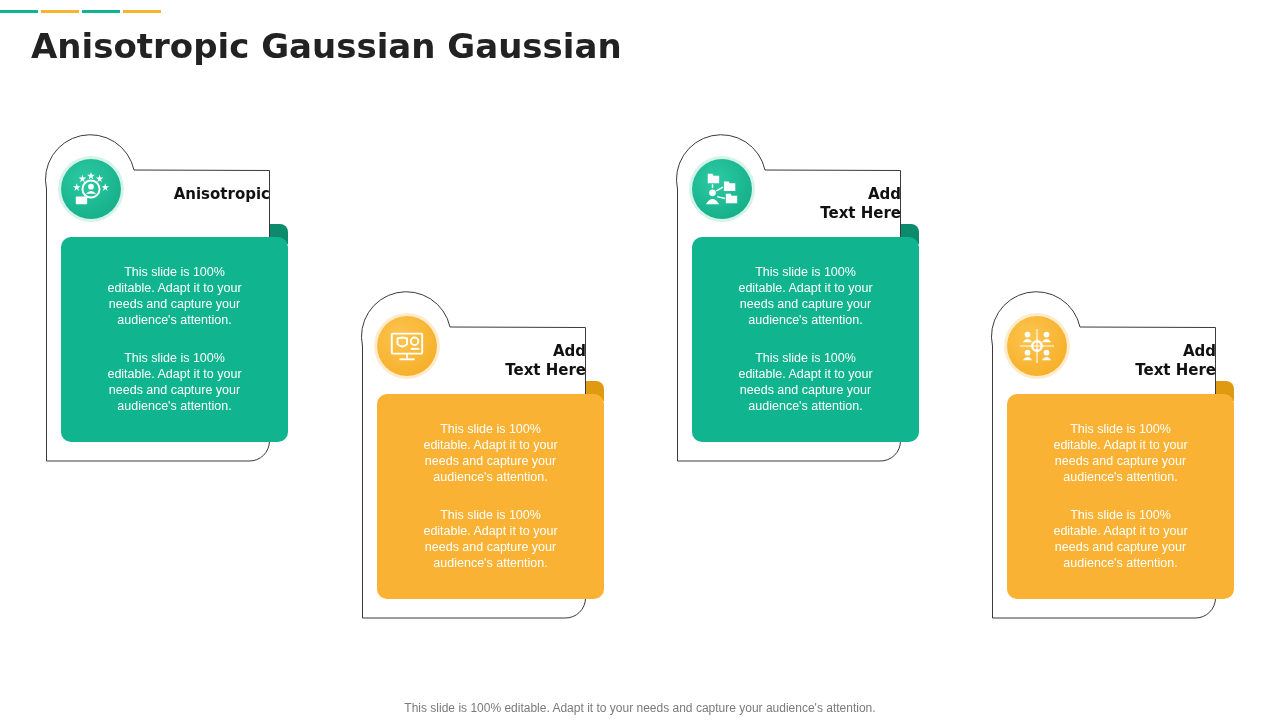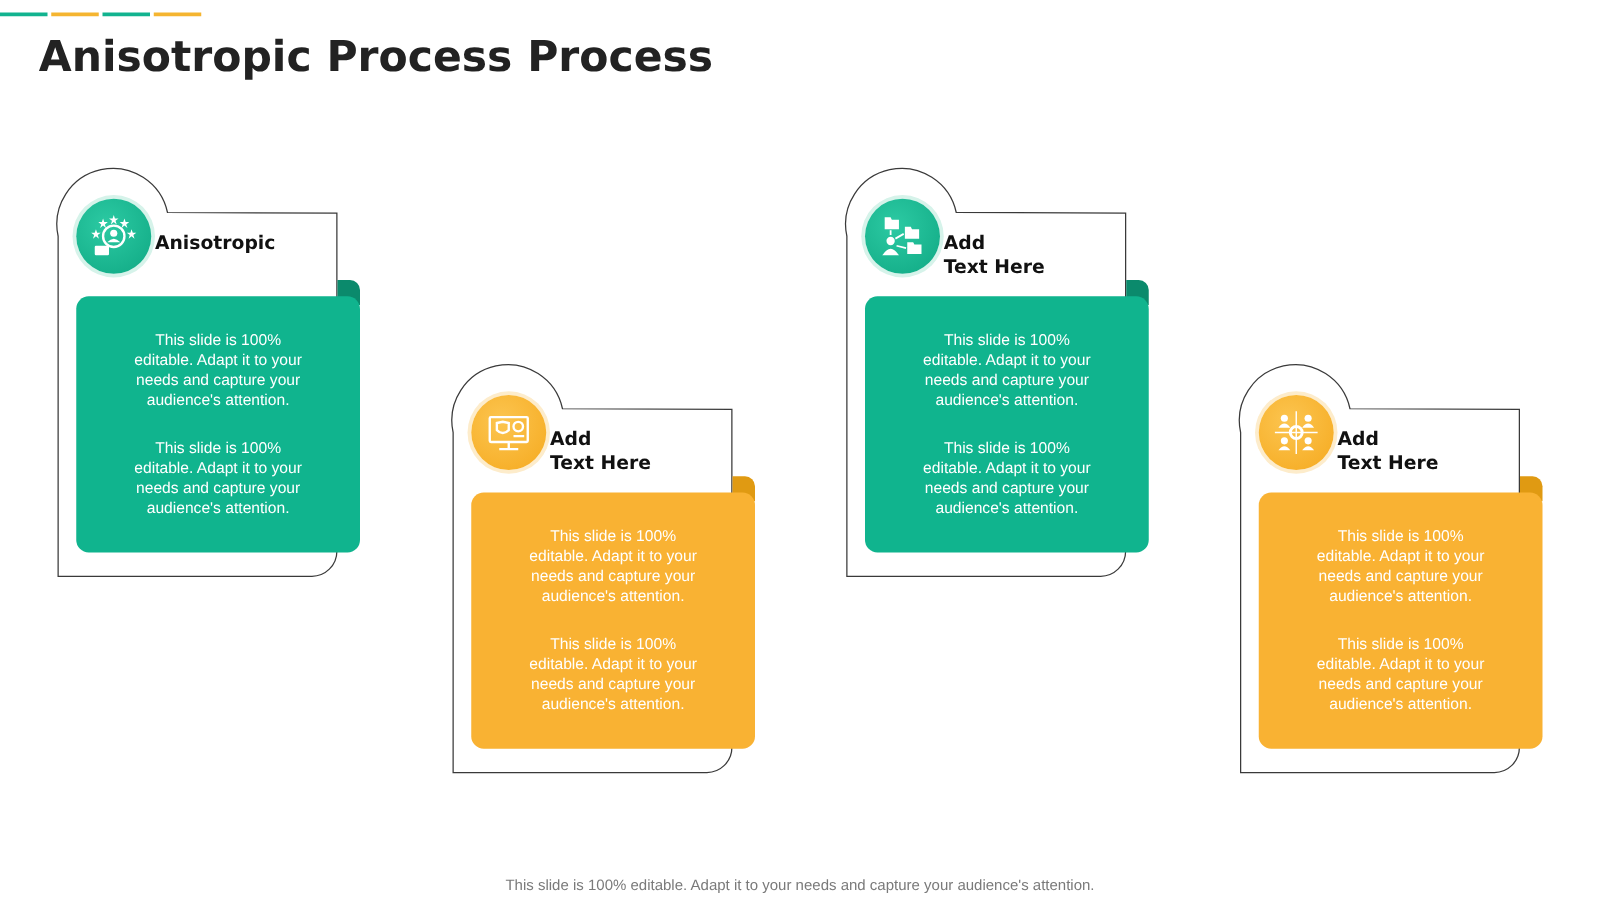--- a/index.html
+++ b/index.html
@@ -3,35 +3,35 @@
 <meta charset="utf-8">
 <style>
   html, body { margin:0; padding:0; }
   body { width:1280px; height:720px; position:relative; background:#ffffff; overflow:hidden; font-family:"Liberation Sans", sans-serif; }
   .accent-bar { position:absolute; top:10px; height:3px; width:38px; }
   .title { position:absolute; left:31px; top:26px; font-family:"DejaVu Sans", sans-serif; font-weight:bold; font-size:34px; color:#222222; letter-spacing:0px; margin:0; }
   .card { position:absolute; width:245px; height:320px; }
   .card svg.outline { position:absolute; left:0; top:0; overflow:visible; }
   .icon-circle { position:absolute; left:15px; top:14px; width:60px; height:60px; border-radius:50%; display:flex; align-items:center; justify-content:center; }
   .icon-circle svg { width:38px; height:38px; }
-  .card-title { position:absolute; left:78px; top:40px; width:146px; text-align:left; font-family:"DejaVu Sans", sans-serif; font-weight:bold; font-size:15px; line-height:19px; color:#111111; }
+  .card-title { position:absolute; left:78px; top:40px; width:146px; text-align:right; font-family:"DejaVu Sans", sans-serif; font-weight:bold; font-size:15px; line-height:19px; color:#111111; }
   .fold { position:absolute; left:224px; top:79px; width:18px; height:20px; border-top-right-radius:8px; }
   .panel { position:absolute; left:15px; top:92px; width:227px; height:205px; border-radius:10px; color:#ffffff; font-size:12.5px; line-height:16px; text-align:center; box-sizing:border-box; padding-top:27px; }
   .panel p { margin:0 auto 22px auto; width:150px; }
   .footer { position:absolute; left:0; width:1280px; top:701px; text-align:center; font-size:12px; color:#7a7a7a; }
 </style>
 </head>
 <body>
 
 <div class="accent-bar" style="left:0px;background:#12b38f;"></div>
 <div class="accent-bar" style="left:41px;background:#f5b530;"></div>
 <div class="accent-bar" style="left:82px;background:#12b38f;"></div>
 <div class="accent-bar" style="left:123px;background:#f5b530;"></div>
 
-<h1 class="title">Anisotropic Process Process</h1>
+<h1 class="title">Anisotropic Gaussian Gaussian</h1>
 
 <div class="card" style="left:46px;top:145px;">
   <svg class="outline" width="245" height="320">
     <path d="M0.5,316 L0.5,44 A44,44 0 0 1 88,25 L223.5,25.5 L223.5,296 A20,20 0 0 1 203,316 Z" fill="#ffffff" stroke="#3a3a3a" stroke-width="1"></path>
   </svg>
   <div class="fold" style="background:#0b8a6c;"></div>
   <div class="icon-circle" style="background:radial-gradient(circle at 40% 35%, #2ccaa3, #0fa883);box-shadow:0 0 0 3px #d6f3ea;">
     <svg viewBox="0 0 40 40">
       <g fill="#ffffff">
         <polygon points="20,2 21,5 24,5 21.5,7 22.5,10 20,8 17.5,10 18.5,7 16,5 19,5"></polygon>

